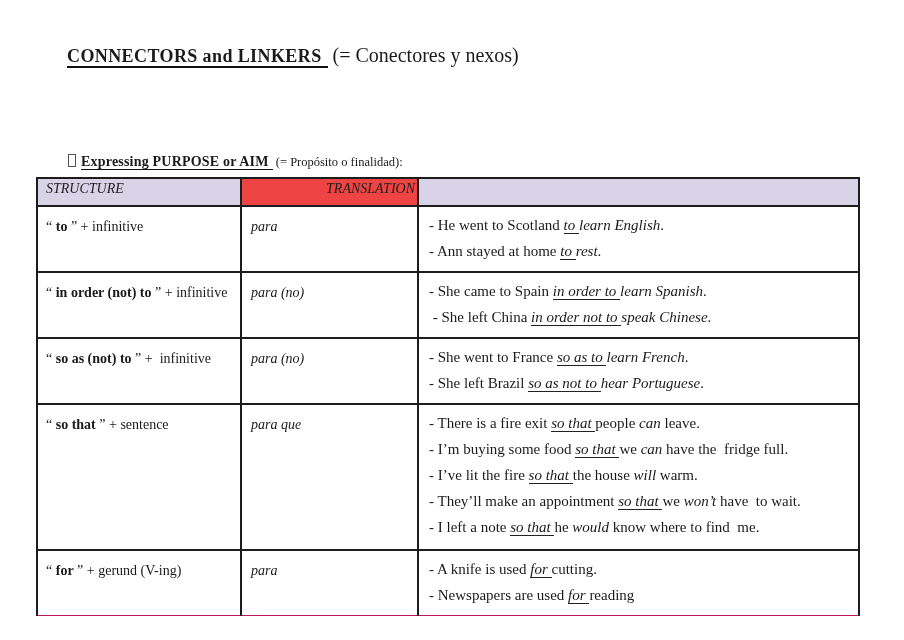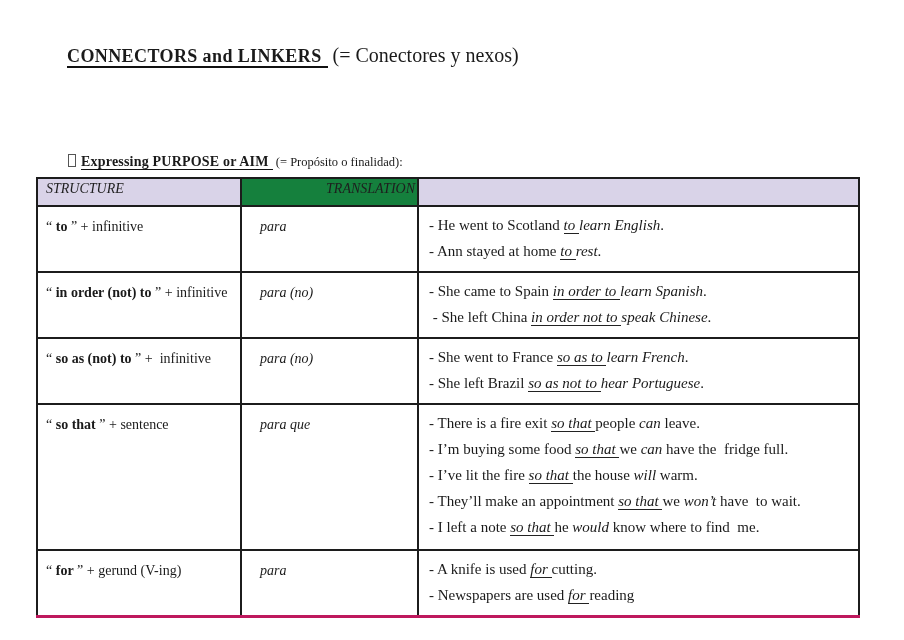--- a/index.html
+++ b/index.html
@@ -32,23 +32,23 @@
   .connectors thead th{
     background:#d9d3e8;font-style:italic;font-weight:normal;font-size:14px;
     height:23px;padding:2px 18px 1px 8px;text-align:left;color:#1e1e1e;
   }
   .connectors thead th.th-translation{text-align:right;padding-right:2px;}
   tbody tr:nth-child(1){height:54px;}
   tbody tr:nth-child(2){height:62px;}
   tbody tr:nth-child(3){height:55px;}
   tbody tr:nth-child(4){height:146px;}
   tbody tr:nth-child(5){height:56px;}
-  tbody tr:last-child td{border-bottom:3px solid #be185d;}
+  tbody tr:last-child td{border-bottom:1px solid #be185d;}
   td.structure{font-size:14px;line-height:25px;padding:7px 4px 0 8px;white-space:pre-wrap;}
-  td.translation{font-style:italic;font-size:14px;line-height:25px;padding:7px 2px 0 18px;}
+  td.translation{font-style:italic;font-size:14px;line-height:25px;padding:7px 2px 0 9px;}
   td.examples{font-size:15px;padding:5px 2px 7px 10px;}
   .ex-line{line-height:26px;white-space:pre-wrap;}
   .i{font-style:italic;}
   .b{font-weight:bold;}
   .u{border-bottom:1px solid #222;}
 </style>
 </head>
 <body>
 
 <div class="title">
@@ -64,21 +64,21 @@
 
 <table class="connectors">
   <colgroup>
     <col style="width:204px">
       <col style="width:177px">
       <col style="width:441px">
   </colgroup>
   <thead>
     <tr>
       <th style="background: rgb(217, 211, 232);">STRUCTURE</th>
-      <th class="th-translation" style="background: #15803d;">TRANSLATION</th>
+      <th class="th-translation" style="background: #ef4444;">TRANSLATION</th>
       <th style="background: rgb(217, 211, 232);"></th>
     </tr>
   </thead>
   <tbody id="table-body">
       <tr>
         <td class="structure"><span>“ </span><span class="b">to</span><span> ” + infinitive</span></td>
         <td class="translation">para</td>
         <td class="examples">
           <div class="ex-line"><span>- He went to Scotland </span><span class="i u">to </span><span class="i">learn English</span><span>.</span></div>
           <div class="ex-line"><span>- Ann stayed at home </span><span class="i u">to </span><span class="i">rest</span><span>.</span></div>

